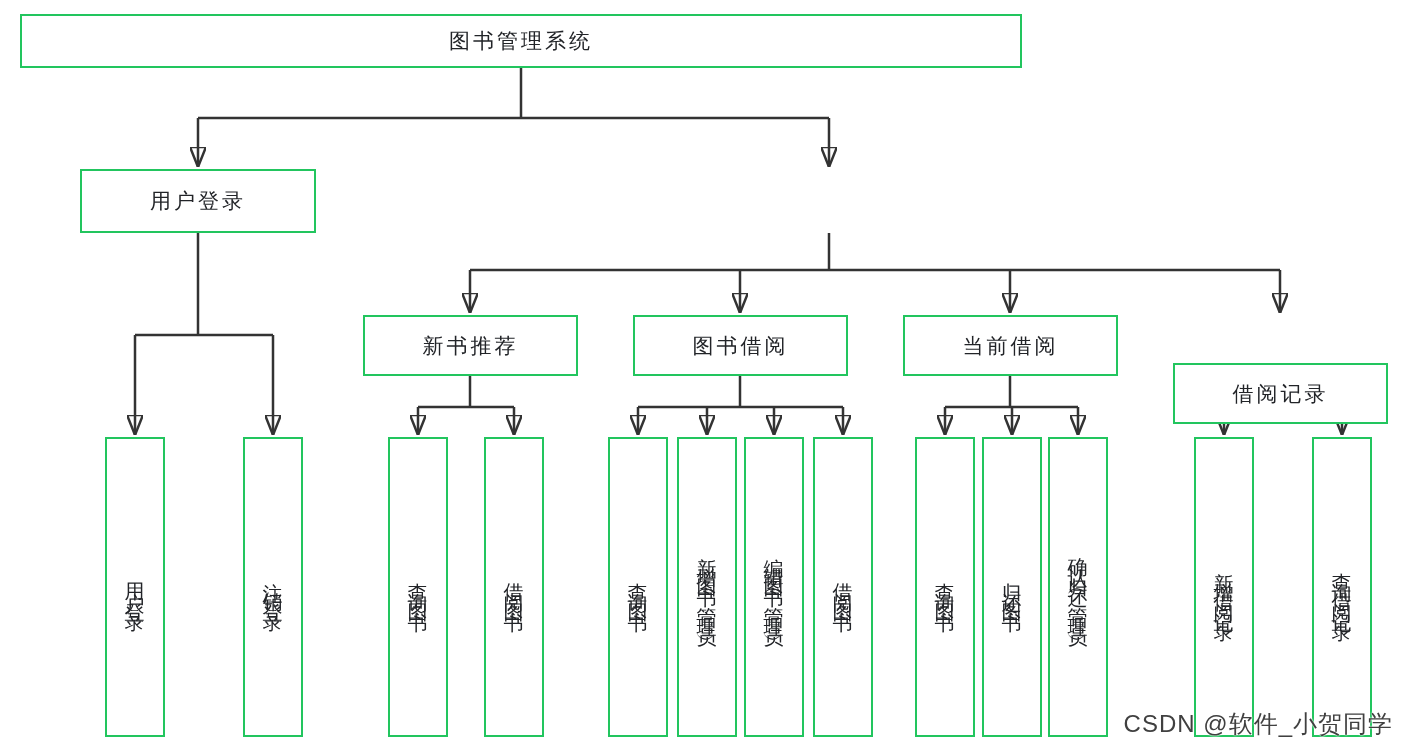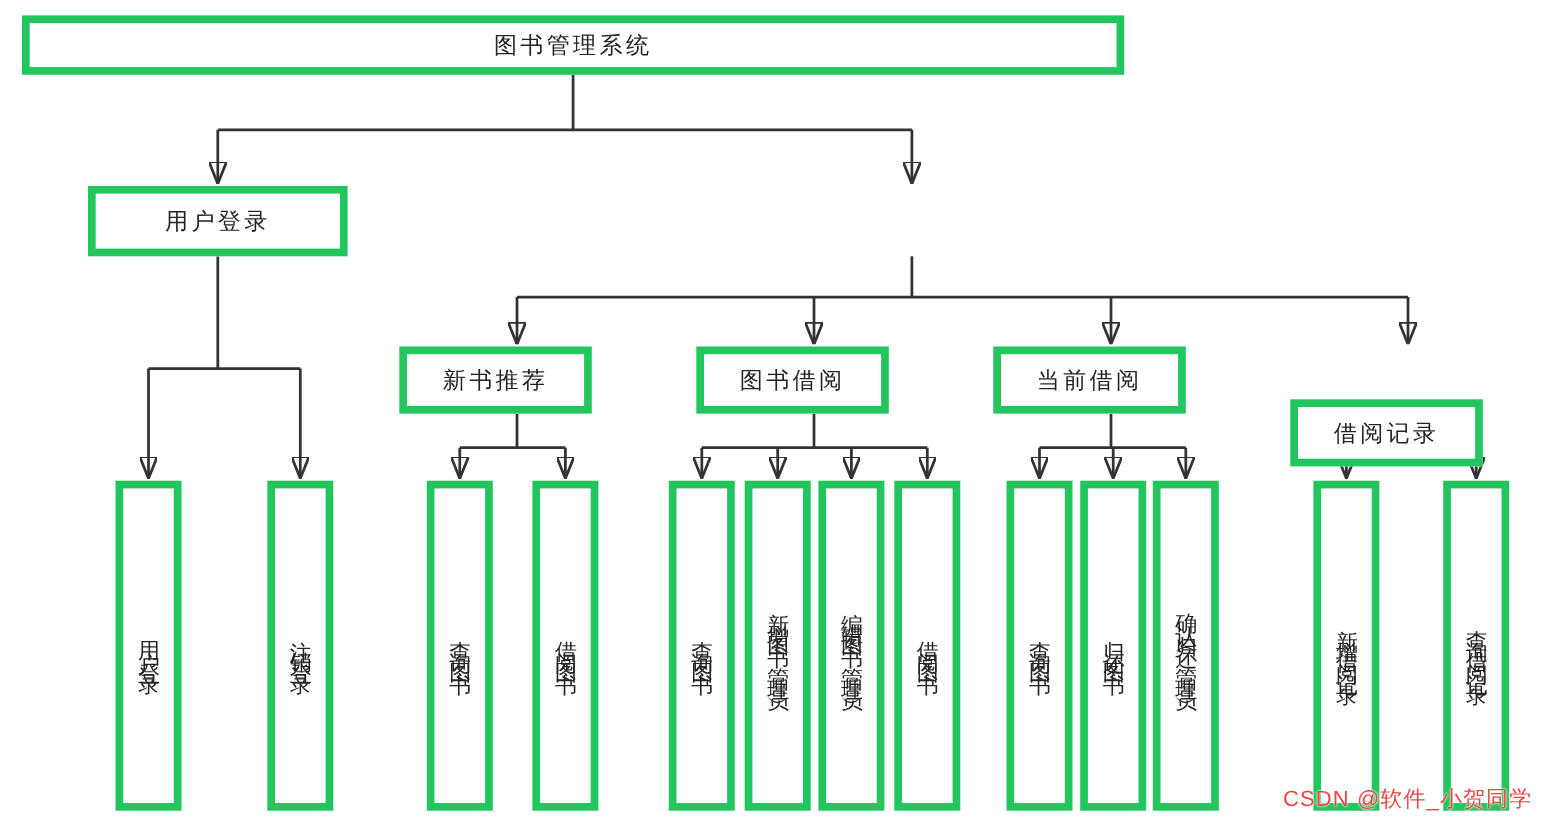--- a/index.html
+++ b/index.html
@@ -23,59 +23,59 @@
     pointer-events: none;
   }
   #wires path {
     stroke: #333333;
     stroke-width: 2.5;
     fill: none;
   }
   .node {
     position: absolute;
     box-sizing: border-box;
-    border: 7px solid #22c55e;
+    border: 2px solid #22c55e;
     background: #ffffff;
     display: flex;
     align-items: center;
     justify-content: center;
     color: #222428;
     z-index: 2;
   }
   .rootbox {
     left: 20px; top: 14px; width: 1002px; height: 54px;
     font-size: 21px; letter-spacing: 3px;
   }
   .l2box {
     top: 169px; width: 236px; height: 64px;
     font-size: 21px; letter-spacing: 3px;
   }
   .l3box {
-    top: 315px; width: 175px; height: 61px;
+    top: 315px; width: 215px; height: 61px;
     font-size: 21px; letter-spacing: 3px;
   }
   .vbox {
     top: 437px; width: 60px; height: 300px;
   }
   .vtext {
     writing-mode: vertical-rl;
     text-orientation: mixed;
     font-size: 20px;
     letter-spacing: 10px;
     line-height: 1;
     white-space: nowrap;
   }
   .watermark {
     position: absolute;
     right: 12px;
     bottom: 7px;
     z-index: 5;
-    font-size: 20px;
+    font-size: 24px;
     letter-spacing: 1px;
-    color: #ef4444;
+    color: #404040;
     text-shadow: 0 0 2px #ffffff, 0 0 2px #ffffff;
   }
 </style>
 </head>
 <body>
 
 <div id="canvas">
 
   <svg id="wires" width="1405" height="747" viewBox="0 0 1405 747">
     <defs>

